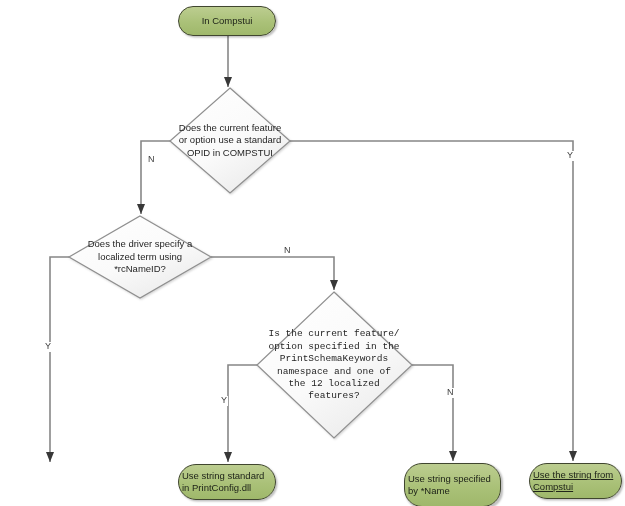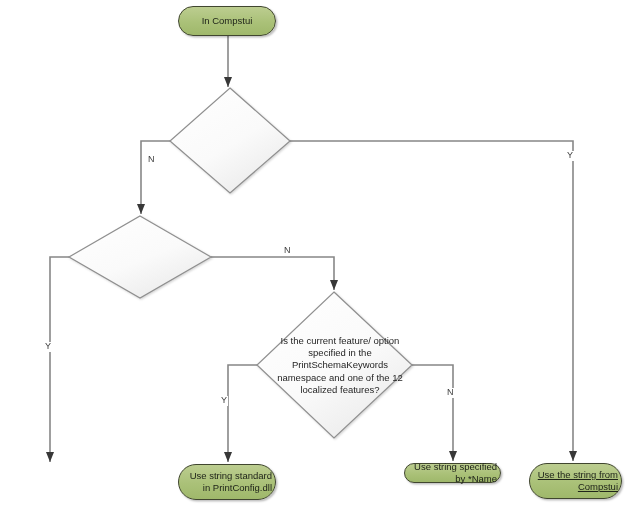--- a/index.html
+++ b/index.html
@@ -24,21 +24,21 @@
   .stadium {
     position: absolute;
     box-sizing: border-box;
     border: 1.4px solid #40462f;
     border-radius: 18px;
     background: linear-gradient(180deg, #bccd90 0%, #aac178 55%, #9fb86b 100%);
     box-shadow: 1.5px 1.5px 2px rgba(0,0,0,0.25);
     display: flex;
     align-items: center;
     justify-content: center;
-    text-align: right;
+    text-align: left;
     font-size: 9.5px;
     line-height: 1.25;
     color: #20251a;
     padding: 2px 3px;
   }
   
   .diamond-text {
     position: absolute;
     display: flex;
     align-items: center;
@@ -96,26 +96,28 @@
 
     <polygon class="diamond" points="230,88 290,141 230,193 170,141"></polygon>
     <polygon class="diamond" points="140,216 211,257 140,298 69,257"></polygon>
     <polygon class="diamond" points="334,292 412,365 334,438 257,365"></polygon>
   </svg>
 
   <div class="stadium" style="left:178px; top:6px; width:98px; height:30px; border-radius:15px;">
     <span>In Compstui</span>
   </div>
 
-  <div class="diamond-text" style="left:272px; top:325px; width:136px; height:81px;">Is the current feature/ option specified in the PrintSchemaKeywords namespace and one of the 12 localized features?</div>
+  <div class="diamond-text" style="left:178px; top:101px; width:104px; height:79px;">Does the current feature or option use a standard OPID in COMPSTUI</div>
+  <div class="diamond-text" style="left:76px; top:229px; width:128px; height:56px;">Does the driver specify a localized term using *rcNameID?</div>
+  <div class="diamond-text" style="left:266px; top:325px; width:136px; height:81px;font-family:Liberation Mono, monospace;">Is the current feature/ option specified in the PrintSchemaKeywords namespace and one of the 12 localized features?</div>
 
   <div class="stadium" style="left:178px; top:464px; width:98px; height:36px;">
     <span>Use string standard in PrintConfig.dll</span>
   </div>
-  <div class="stadium" style="left:404px; top:463px; width:97px; height:20px;">
+  <div class="stadium" style="left:404px; top:463px; width:97px; height:44px;">
     <span>Use string specified by *Name</span>
   </div>
   <div class="stadium" style="left:529px; top:463px; width:93px; height:36px;text-decoration:underline;">
     <span>Use the string from Compstui</span>
   </div>
 
   <span class="edge-label" style="left:147px; top:155px;">N</span>
   <span class="edge-label" style="left:566px; top:151px;">Y</span>
   <span class="edge-label" style="left:44px; top:342px;">Y</span>
   <span class="edge-label" style="left:283px; top:246px;">N</span>

